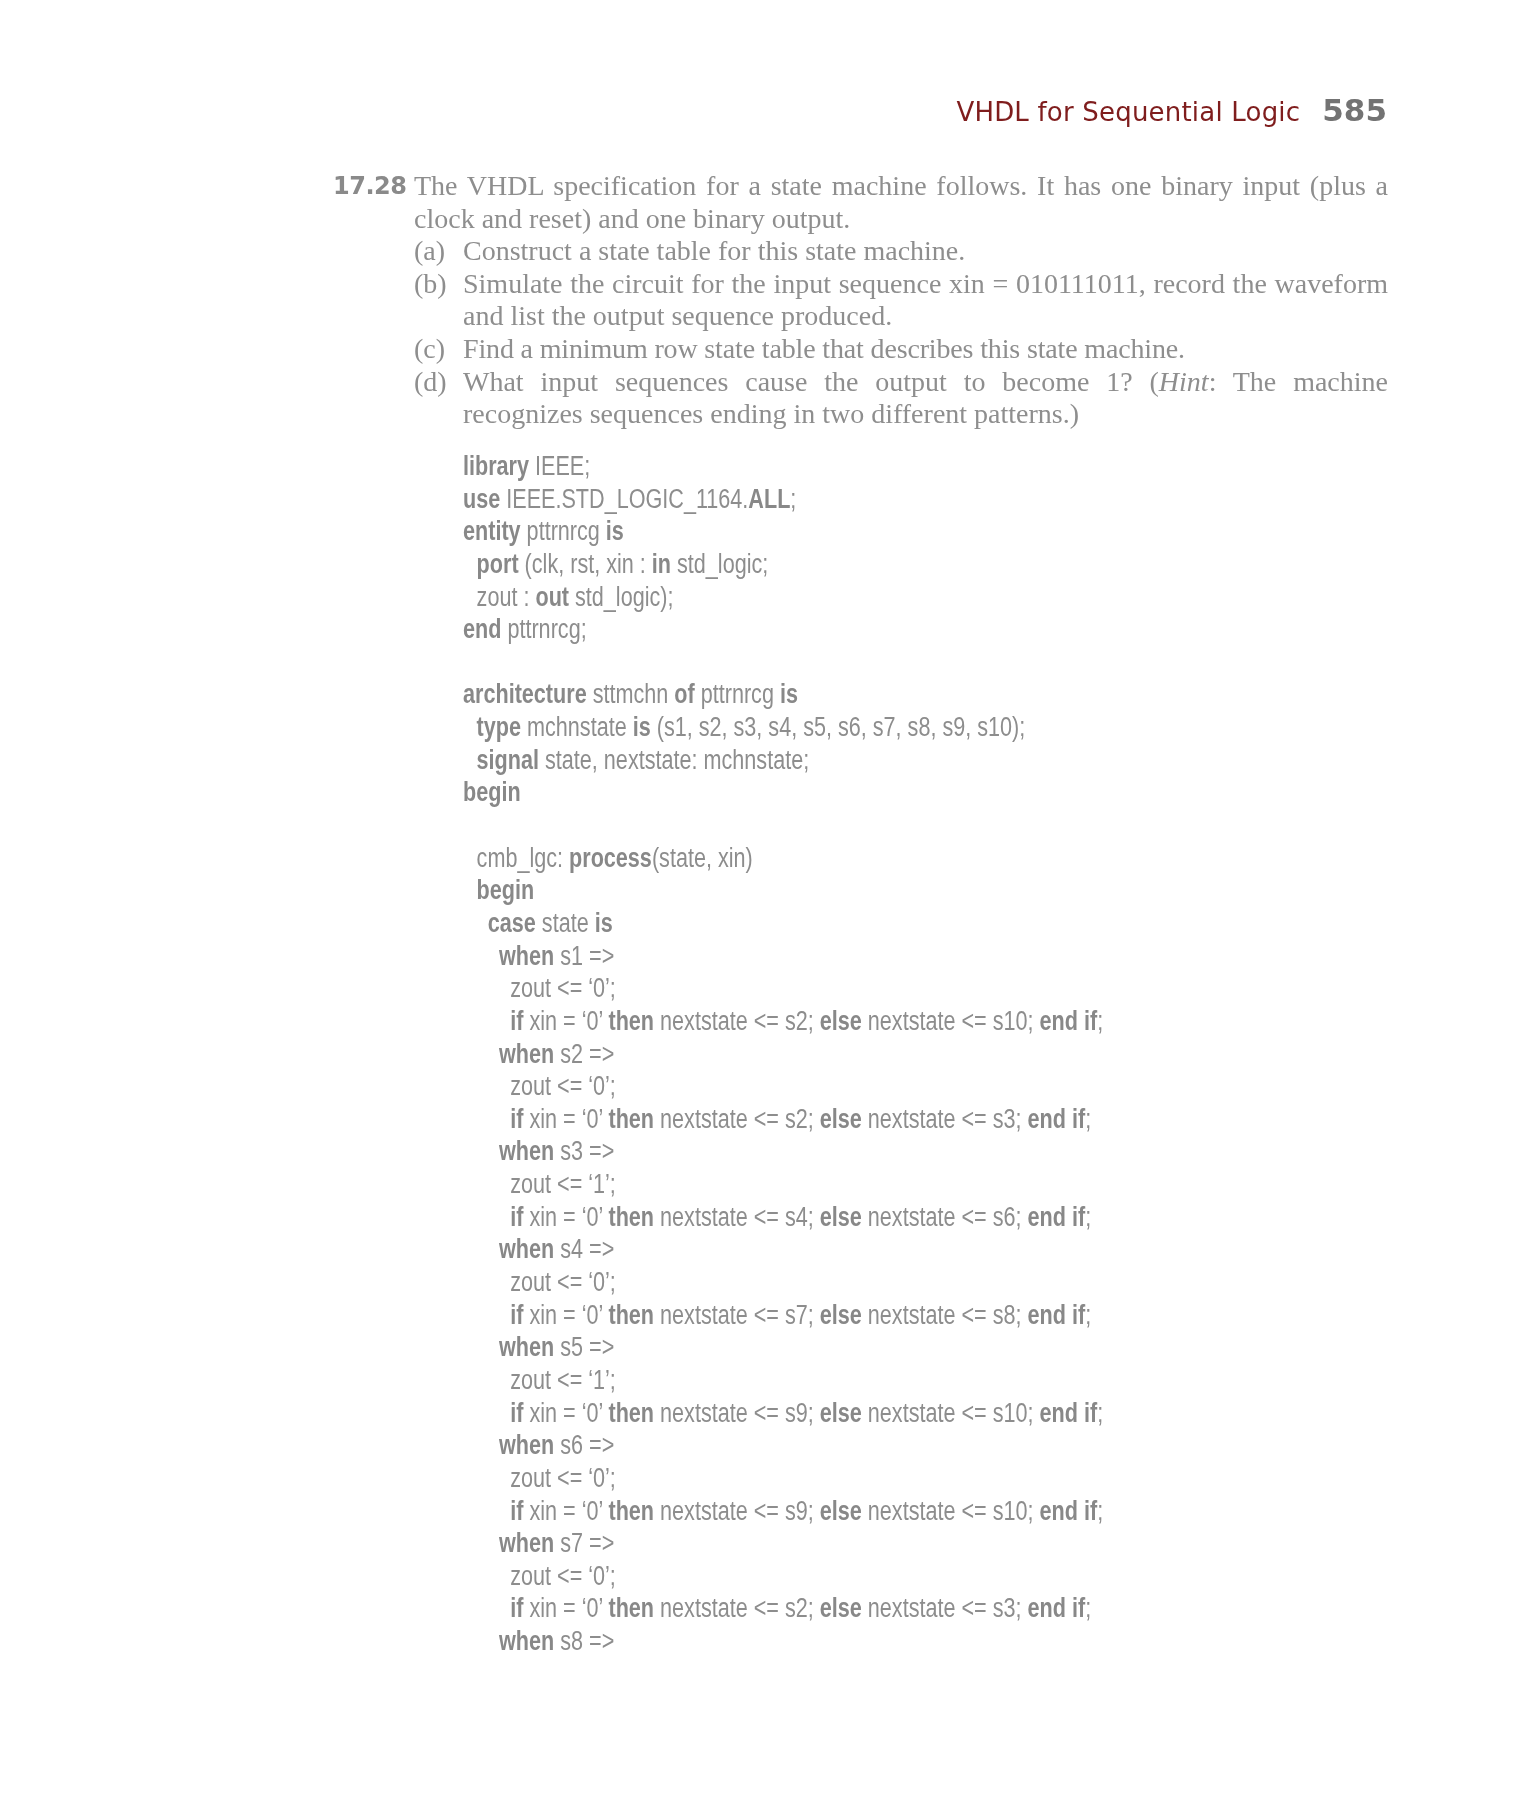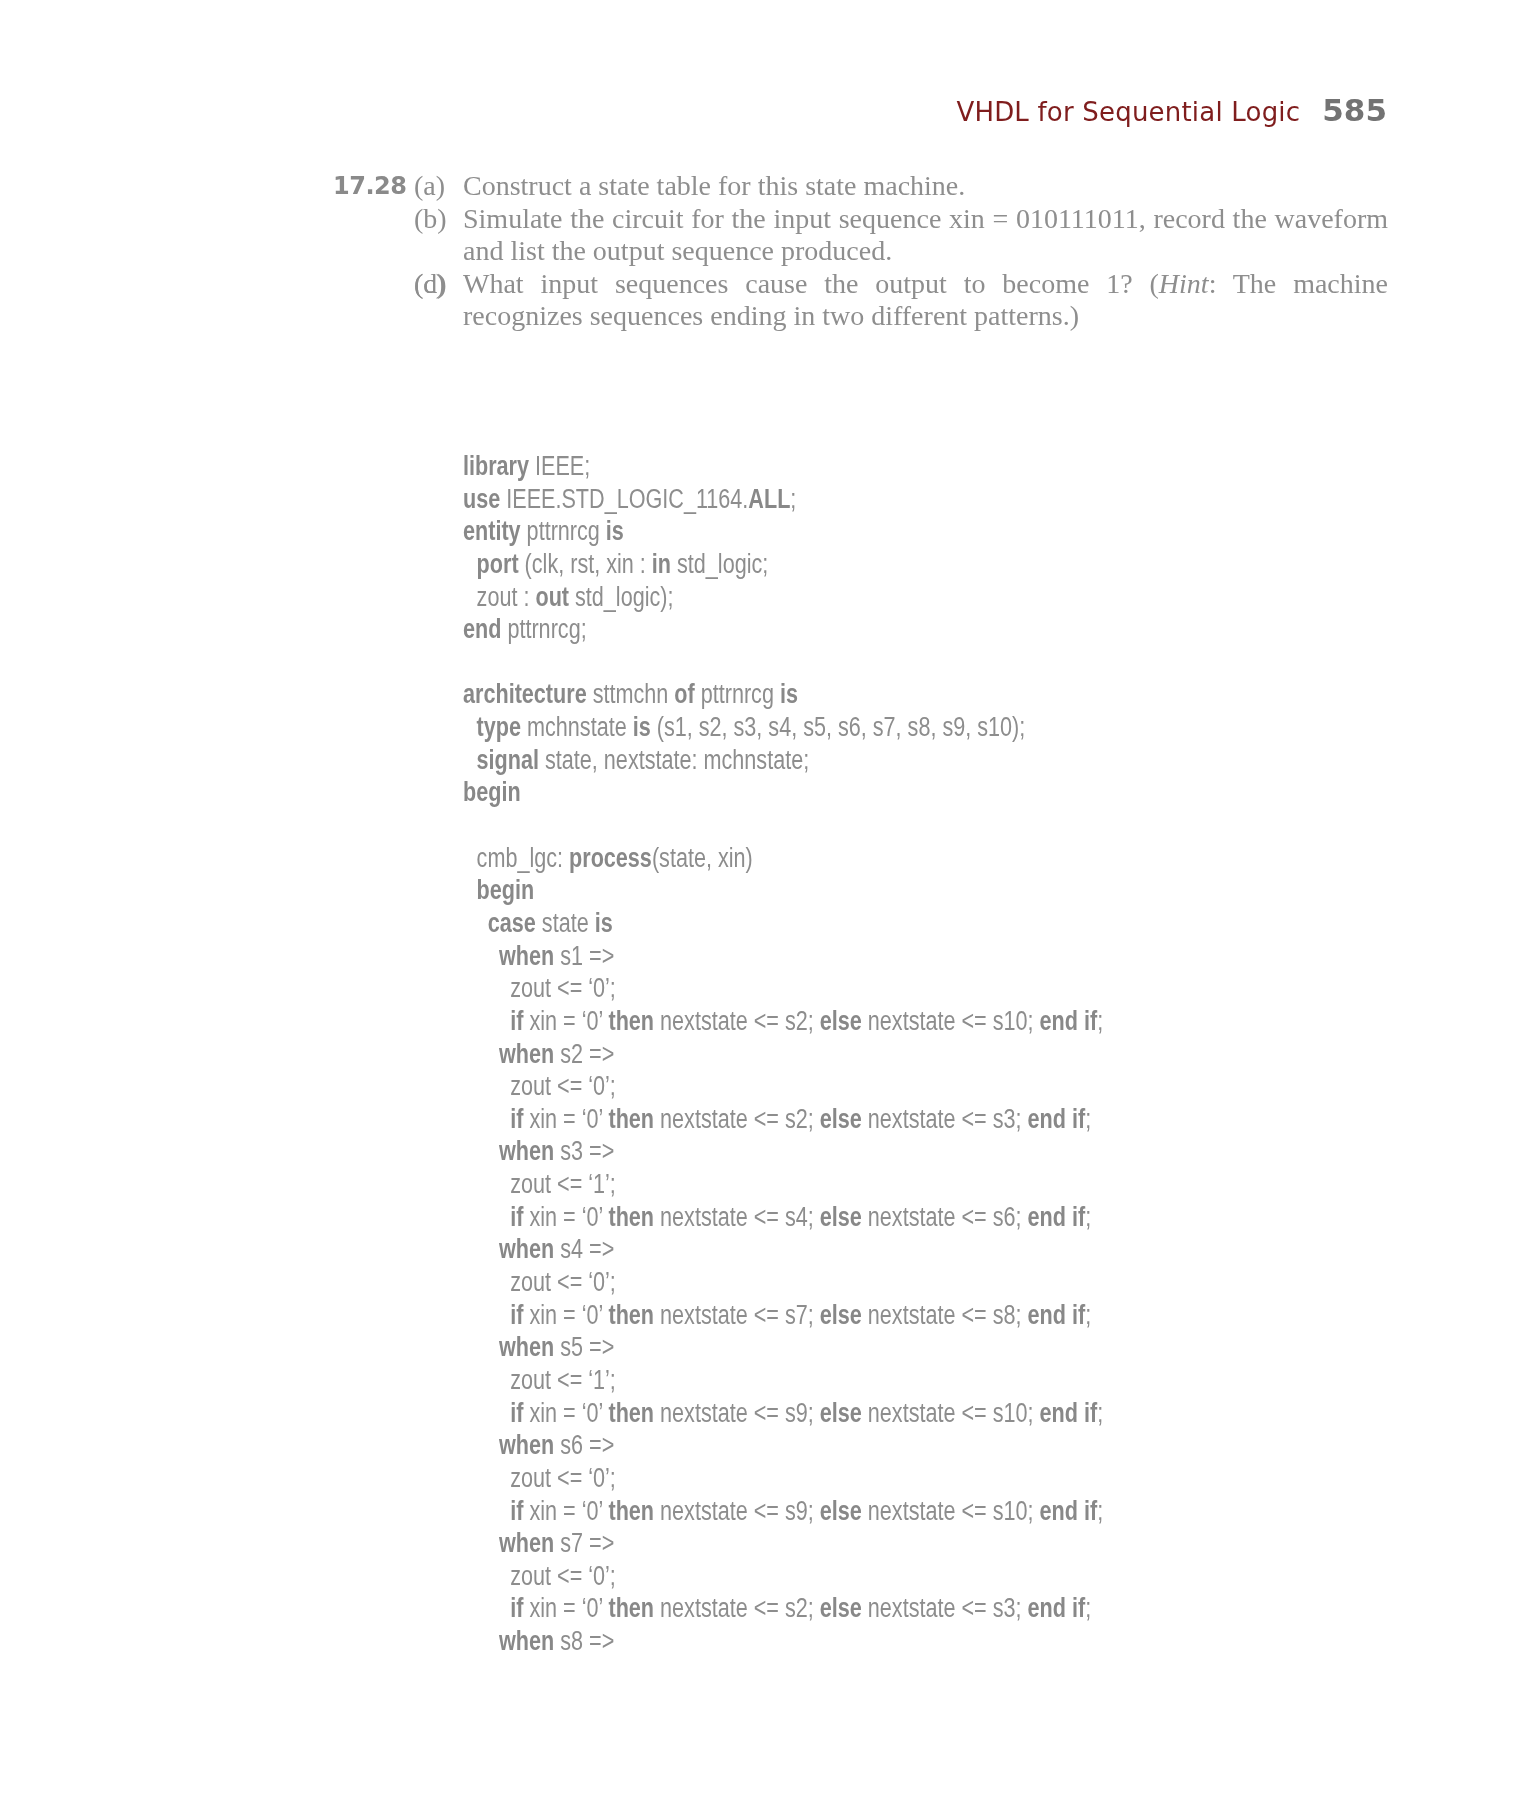--- a/index.html
+++ b/index.html
@@ -21,30 +21,32 @@
 </style>
 </head>
 <body>
 
 <div class="header">
   <span class="title">VHDL for Sequential Logic</span><span class="pageno">585</span>
 </div>
 
 <div class="problem">
   <span class="pnum">17.28</span>
+  <div class="stem">The VHDL specification for a state machine follows. It has one binary input (plus a clock and reset) and one binary output.</div>
   <div class="part">
     <span class="lbl">(a)</span>
     <span class="txt">Construct a state table for this state machine.</span>
   </div>
   <div class="part">
     <span class="lbl">(b)</span>
     <span class="txt">Simulate the circuit for the input sequence xin = 010111011, record the waveform and list the output sequence produced.</span>
   </div>
   <div class="part c">
     <span class="lbl">(c)</span>
+    <span class="txt">Find a minimum row state table that describes this state machine.</span>
   </div>
   <div class="part">
     <span class="lbl">(d)</span>
     <span class="txt"><span>What input sequences cause the output to become 1? (</span><span class="hint">Hint</span><span>: The machine recognizes sequences ending in two different patterns.)</span></span>
   </div>
 </div>
 
 <div class="code" id="code-listing">
     <div class="line i0"><span class="kw">library</span><span> IEEE;</span></div>
     <div class="line i0"><span class="kw">use</span><span> IEEE.STD_LOGIC_1164.</span><span class="kw">ALL</span><span>;</span></div>

